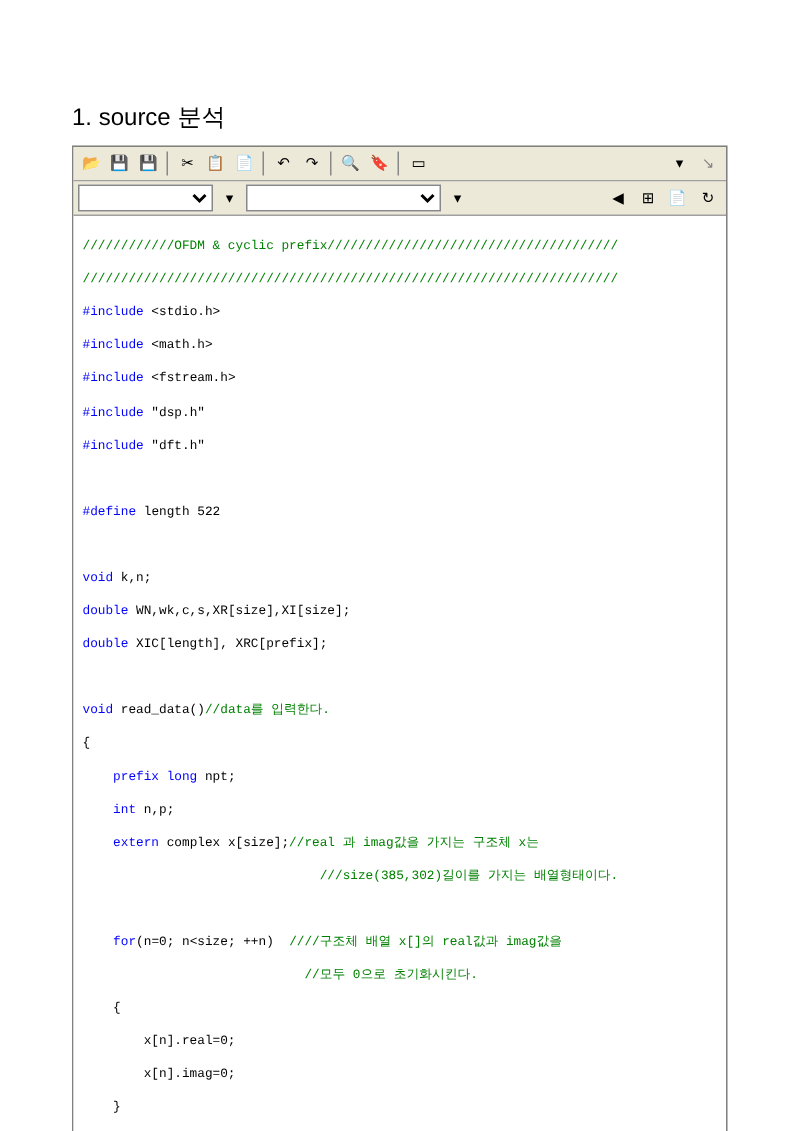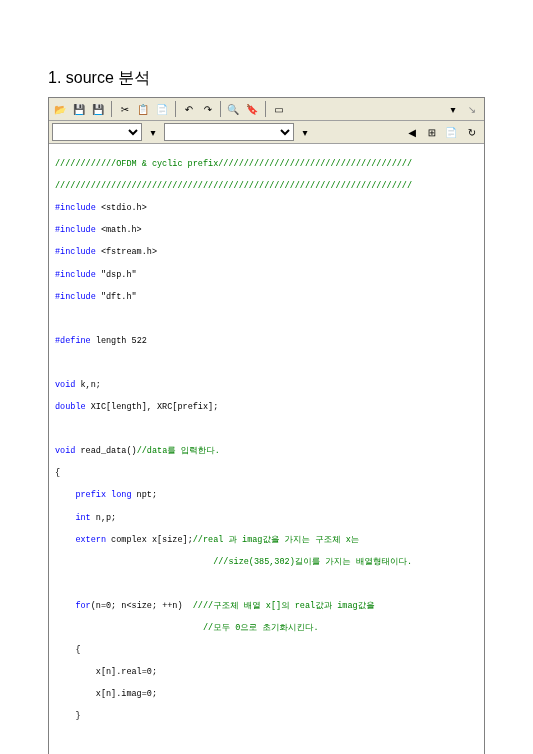--- a/index.html
+++ b/index.html
@@ -113,20 +113,21 @@
 <span class="line c-green">//////////////////////////////////////////////////////////////////////</span>
 <span class="line"><span class="c-blue">#include</span><span> &lt;stdio.h&gt;</span></span>
 <span class="line"><span class="c-blue">#include</span><span> &lt;math.h&gt;</span></span>
 <span class="line"><span class="c-blue">#include</span><span> &lt;fstream.h&gt;</span></span>
 <span class="line"><span class="c-blue">#include</span><span> "dsp.h"</span></span>
 <span class="line"><span class="c-blue">#include</span><span> "dft.h"</span></span>
 <span class="line"> </span>
 <span class="line"><span class="c-blue">#define</span><span> length 522</span></span>
 <span class="line"> </span>
 <span class="line"><span class="c-blue">void</span><span> k,n;</span></span>
+<span class="line"><span class="c-blue">double</span><span> WN,wk,c,s,XR[size],XI[size];</span></span>
 <span class="line"><span class="c-blue">double</span><span> XIC[length], XRC[prefix];</span></span>
 <span class="line"> </span>
 <span class="line"><span class="c-blue">void</span><span> read_data()</span><span class="c-green">//data를 입력한다.</span></span>
 <span class="line">{</span>
 <span class="line"><span class="c-blue">    prefix long</span><span> npt;</span></span>
 <span class="line"><span class="c-blue">    int</span><span> n,p;</span></span>
 <span class="line"><span class="c-blue">    extern</span><span> complex x[size];</span><span class="c-green">//real 과 imag값을 가지는 구조체 x는</span></span>
 <span class="line c-green">                               ///size(385,302)길이를 가지는 배열형태이다.</span>
 <span class="line"> </span>
 <span class="line"><span class="c-blue">    for</span><span>(n=0; n&lt;size; ++n)  </span><span class="c-green">////구조체 배열 x[]의 real값과 imag값을</span></span>

